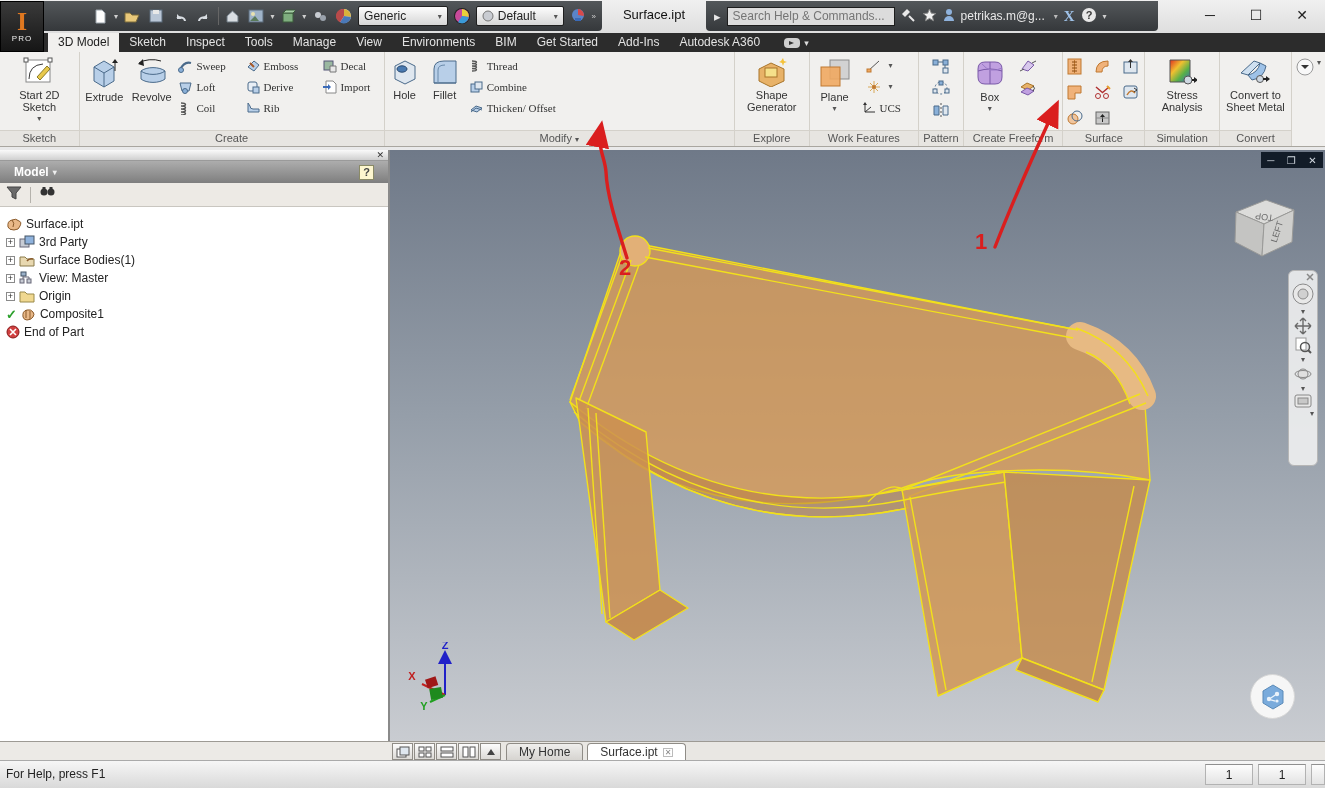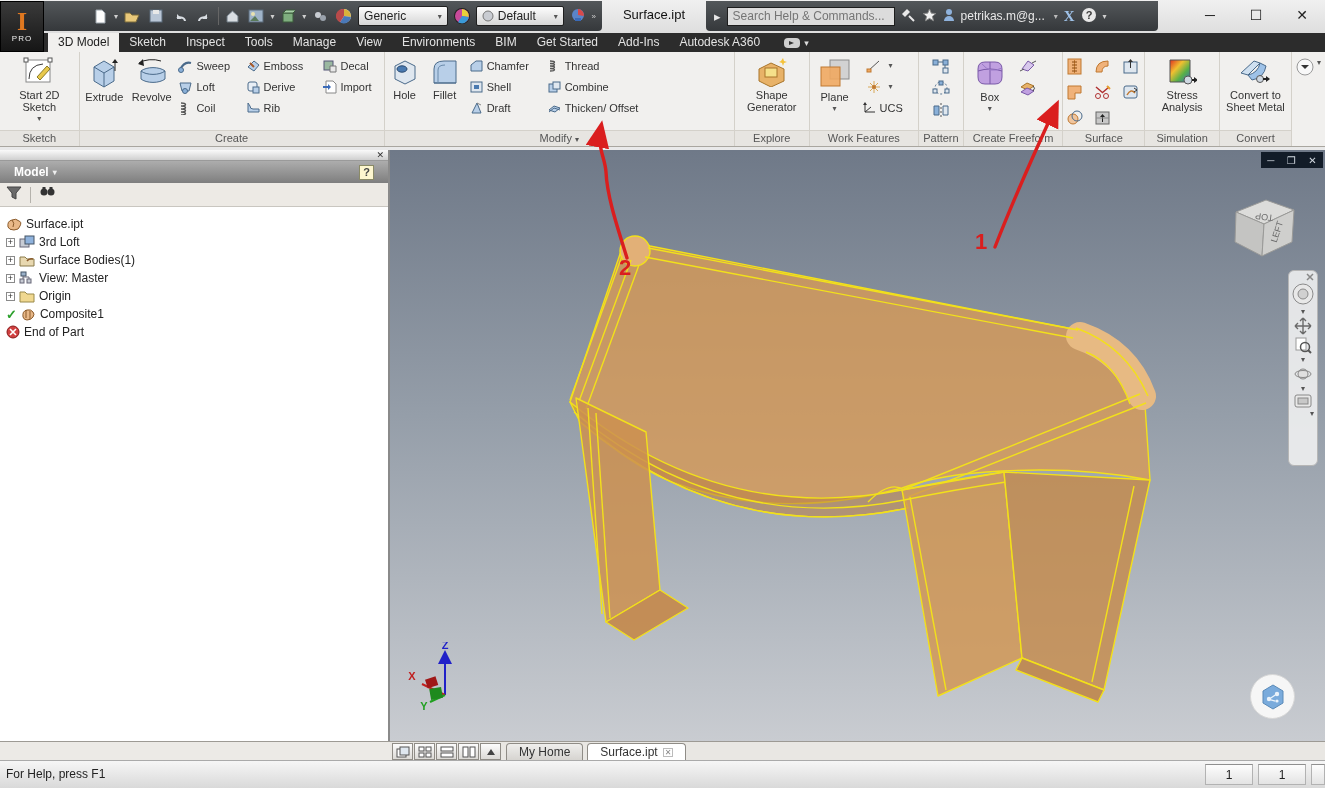--- a/index.html
+++ b/index.html
@@ -30,21 +30,21 @@
   .rtab.active { background:#f1f0ee; color:#222; }
   #tabrow .cammenu { color:#ddd; margin-left:14px; display:flex; align-items:center; gap:4px; font-size:9px; }
 
   
   #ribbon { position:absolute; top:52px; left:0; width:1325px; height:95px; background:#f1f0ee; border-bottom:1px solid #a9a69f; display:flex; }
   .panel { display:flex; flex-direction:column; border-right:1px solid #d4d1ca; }
   .pbody { height:78px; display:flex; align-items:flex-start; padding:3px 2px 0 2px; gap:2px; }
   .plabel { height:16px; background:#e7e5e1; border-top:1px solid #d4d1ca; text-align:center; font-size:11px; color:#555; line-height:15px; white-space:nowrap; overflow:hidden; }
   .bigbtn { display:flex; flex-direction:column; align-items:center; text-align:center; font-size:11px; line-height:12px; color:#333; padding:2px 1px; }
   .bigbtn svg { margin-bottom:2px; }
-  .scol { display:flex; flex-direction:column; }
+  .scol { display:flex; flex-direction:column;font-family:Liberation Serif, serif; }
   .sbtn { display:flex; align-items:center; gap:3px; height:21px; padding:0 2px; font-size:11px; color:#333; white-space:nowrap; }
   .iconbtn { width:24px; height:22px; display:flex; align-items:center; justify-content:center; border:1px solid transparent; }
   .dd { font-size:8px; color:#555; }
   #ribbonopts { display:flex; align-items:flex-start; padding:6px 4px; gap:3px; }
 
   
   #browser { position:absolute; top:150px; left:0; width:390px; height:591px; background:#fff; border-right:2px solid #8a8a8a; }
   #bsplit { height:11px; background:linear-gradient(#fafafa,#cfcfcf); border-bottom:1px solid #9a9a9a; display:flex; align-items:center; justify-content:flex-end; padding-right:4px; color:#333; font-size:9px; }
   #bheader { height:22px; background:linear-gradient(#adadad,#7e7e7e); color:#fff; font-weight:bold; display:flex; align-items:center; padding:0 14px; }
   #bheader .hq { margin-left:auto; width:15px; height:15px; background:#fdf6cf; border:1px solid #8a8a66; color:#444; font-size:11px; font-weight:bold; display:flex; align-items:center; justify-content:center; }
@@ -348,42 +348,20 @@
         <span>Hole</span>
       </div>
       <div class="bigbtn" style="width:40px">
         <svg width="30" height="30">
             <path d="M4 26V12Q4 4 14 4h12v22z" fill="#b8cfe8" stroke="#4a6a8a"></path>
             <path d="M4 26h22" stroke="#4a6a8a"></path>
             <path d="M8 26V13Q8 8 15 8" fill="none" stroke="#6a8aaa"></path>
           </svg>
         <span>Fillet</span>
       </div>
-      <div class="scol" style="width:76px">
-        <div class="sbtn">
-            <svg width="15" height="14">
-              <path d="M2 12V6l5-4h6v10z" fill="#b8cfe8" stroke="#4a6a8a"></path>
-            </svg>
-            <span>Chamfer</span>
-          </div>
-        <div class="sbtn">
-            <svg width="15" height="14">
-              <rect x="2" y="2" width="11" height="10" fill="#dfe7ef" stroke="#4a6a8a"></rect>
-              <rect x="5" y="5" width="5" height="4" fill="#4a7ab0"></rect>
-            </svg>
-            <span>Shell</span>
-          </div>
-        <div class="sbtn">
-            <svg width="15" height="14">
-              <path d="M3 12 8 2l4 10z" fill="#b8cfe8" stroke="#4a6a8a"></path>
-              <path d="M8 2l4 2" stroke="#888"></path>
-            </svg>
-            <span>Draft</span>
-          </div>
-      </div>
       <div class="scol" style="width:112px">
         <div class="sbtn">
             <svg width="15" height="14">
               <path d="M3 2c6 0 6 2.5 0 2.5 6 0 6 2.5 0 2.5 6 0 6 2.5 0 2.5 6 0 6 2.5 0 2.5" fill="none" stroke="#555" stroke-width="1.3"></path>
             </svg>
             <span>Thread</span>
           </div>
         <div class="sbtn">
             <svg width="15" height="14">
               <rect x="2" y="4" width="8" height="8" fill="#b8cfe8" stroke="#4a6a8a"></rect>
@@ -656,21 +634,21 @@
       <span>Surface.ipt</span>
     </div>
     <div class="trow">
       <span class="pm">+</span>
       <span class="ticon">
           <svg width="16" height="14">
             <rect x="1" y="4" width="9" height="8" fill="#c8ccd4" stroke="#667"></rect>
             <rect x="6" y="1" width="9" height="8" fill="#8fb2dc" stroke="#456"></rect>
           </svg>
         </span>
-      <span>3rd Loft</span>
+      <span>3rd Party</span>
     </div>
     <div class="trow">
       <span class="pm">+</span>
       <span class="ticon">
           <svg width="16" height="14">
             <path d="M1 4h5l2 2h7v7H1z" fill="#e8d8b0" stroke="#8a7a4a"></path>
             <path d="M8 8q2-3 6-2" fill="none" stroke="#8a5a2a" stroke-width="1.5"></path>
           </svg>
         </span>
       <span>Surface Bodies(1)</span>

